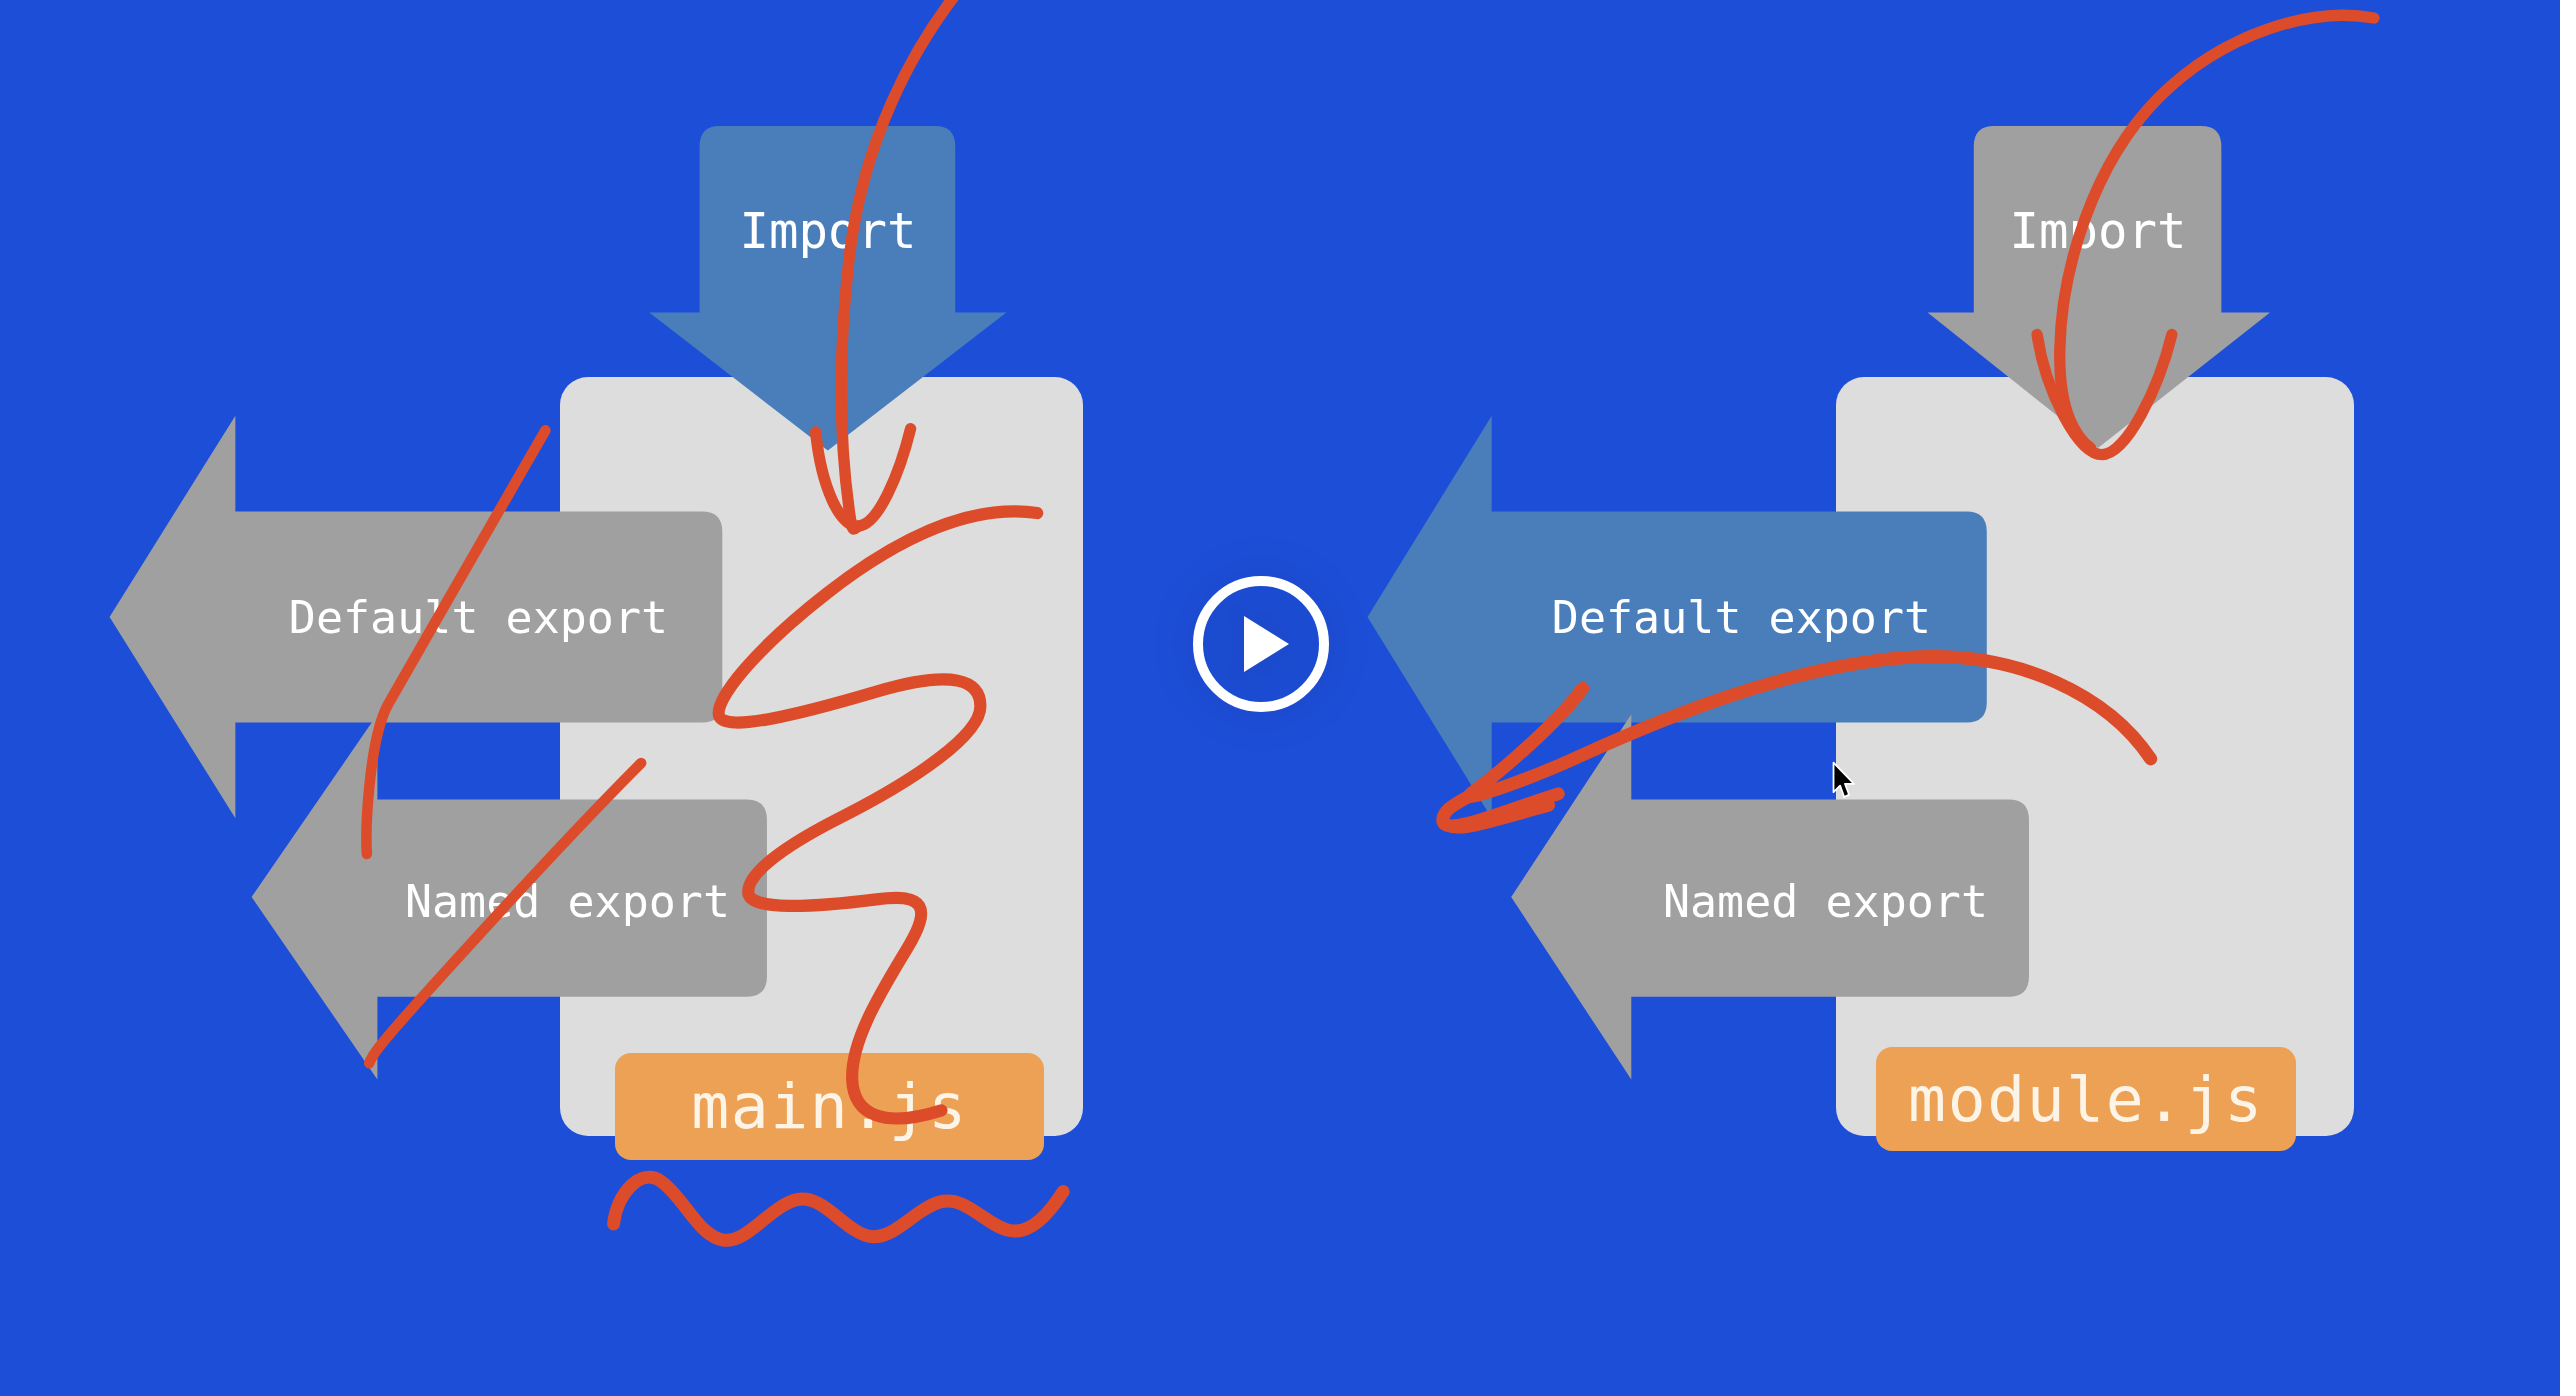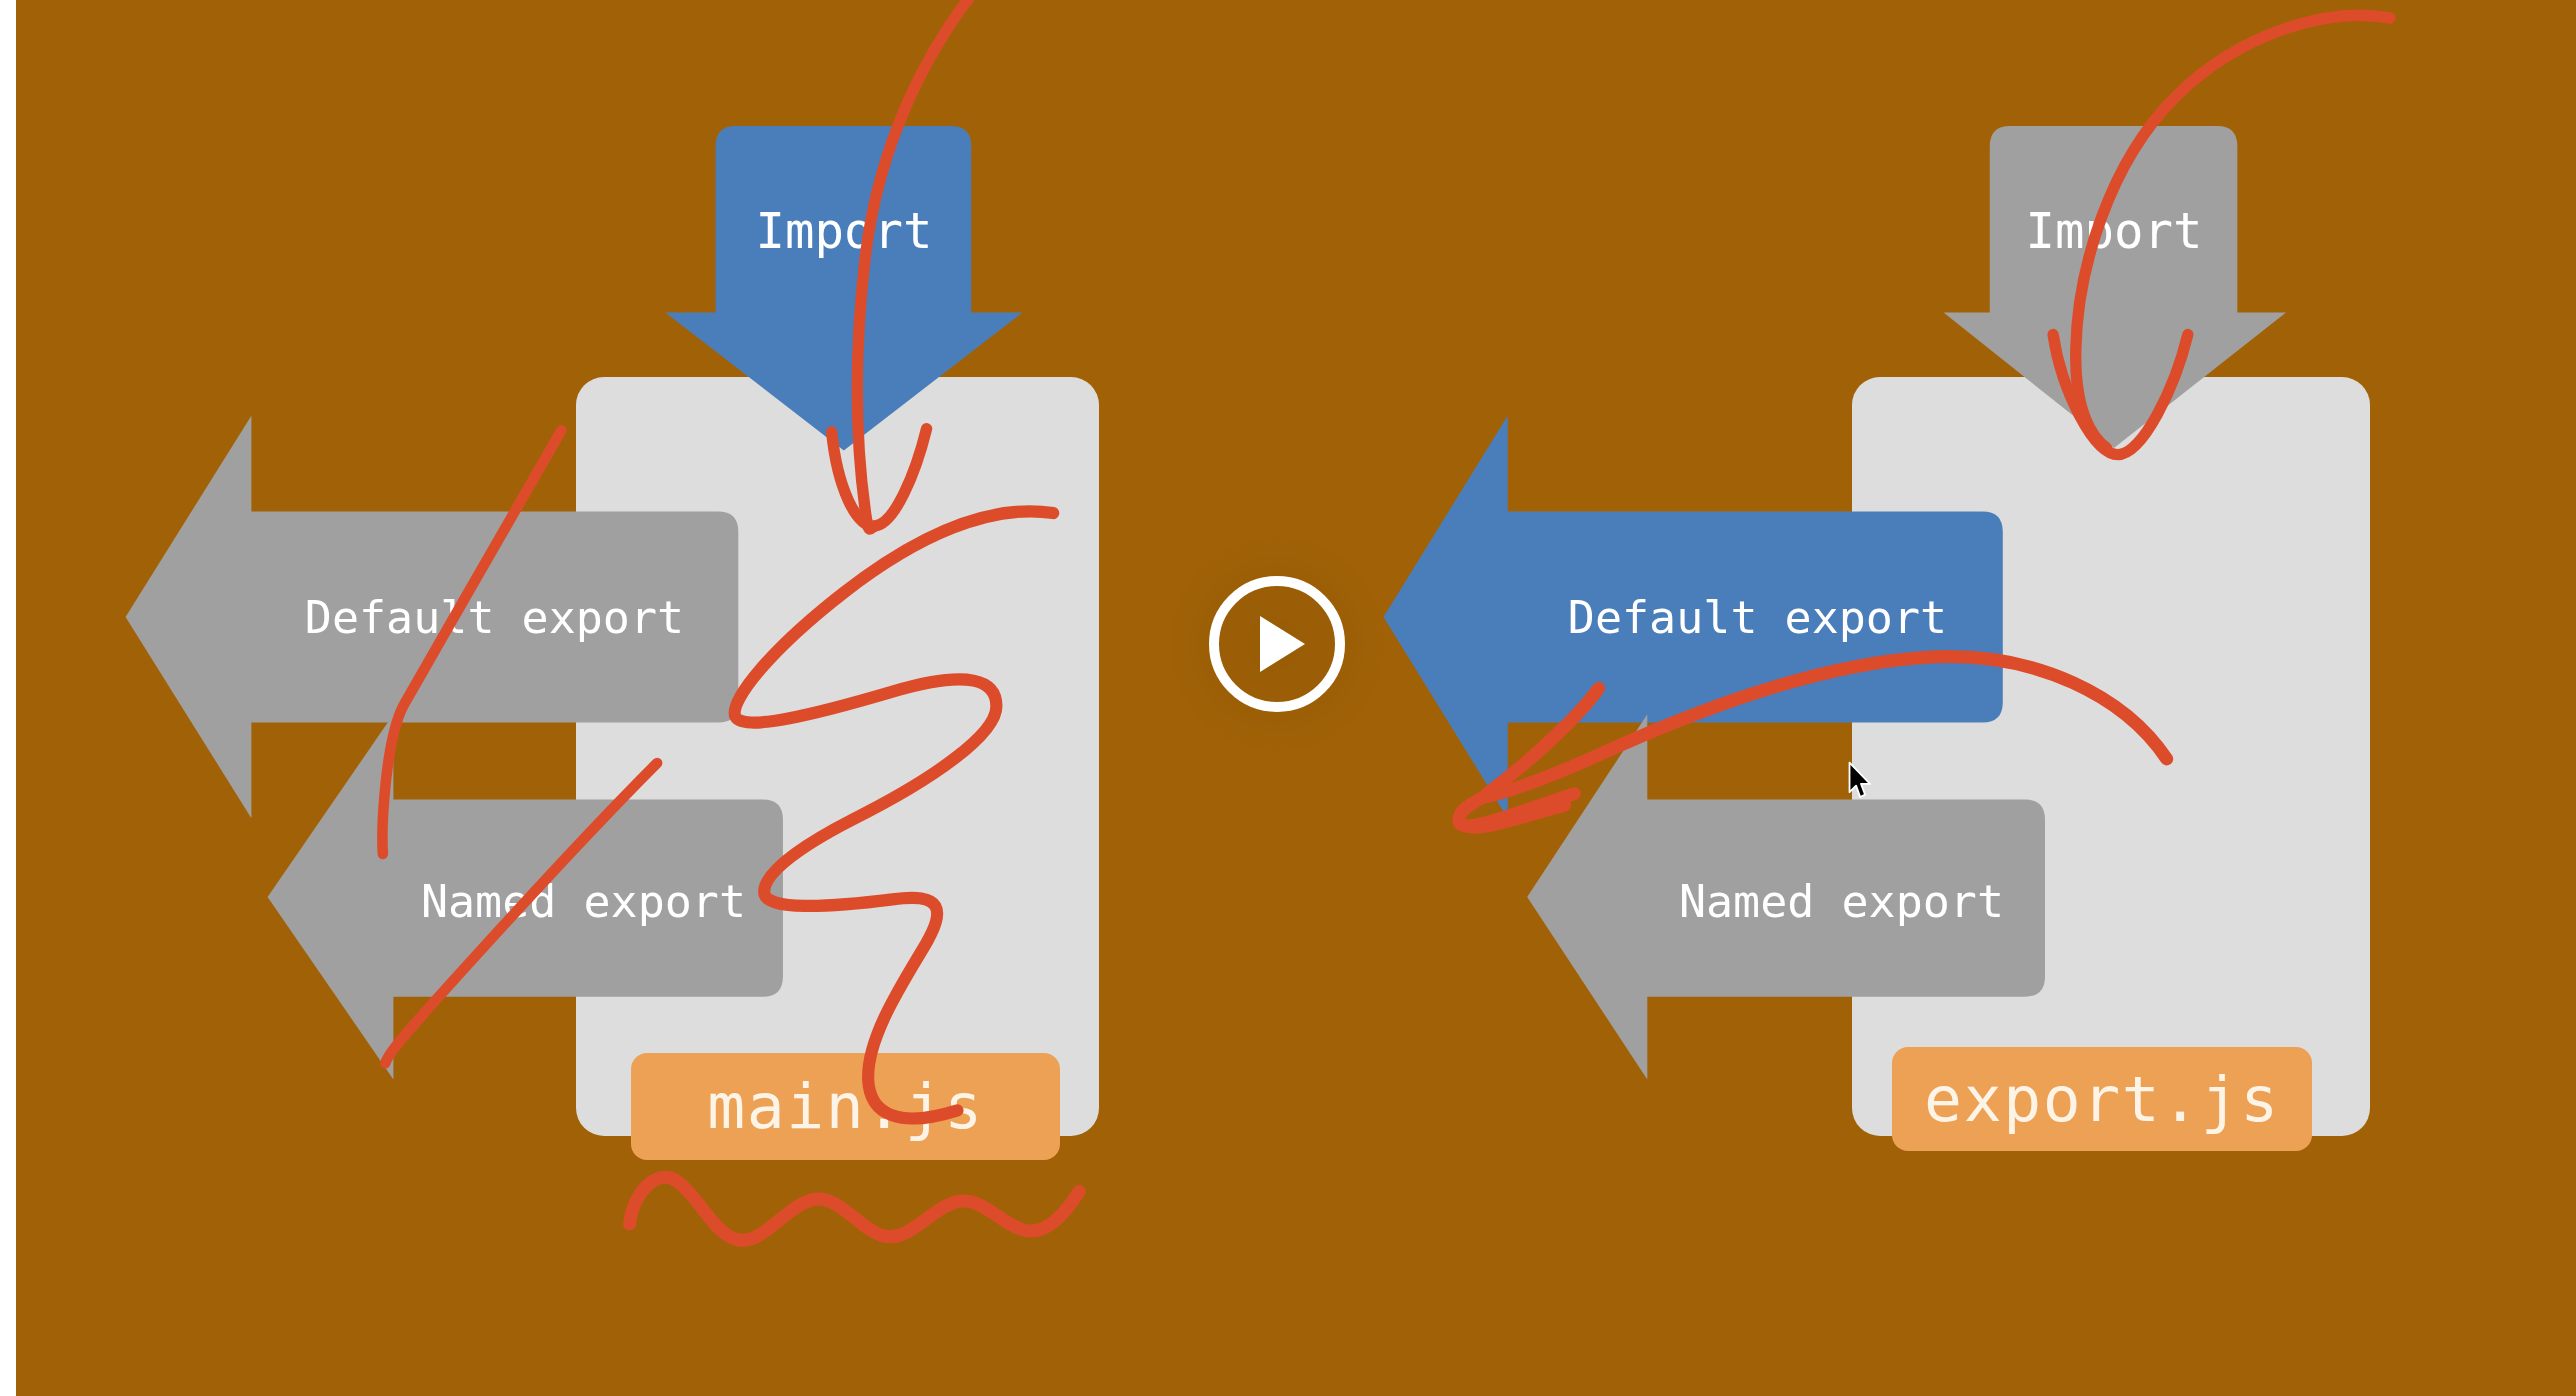--- a/index.html
+++ b/index.html
@@ -10,24 +10,24 @@
   body {
     width: 2576px;
     height: 1397px;
     overflow: hidden;
     position: relative;
     font-family: "Liberation Sans", sans-serif;
   }
 
   #stage {
     position: absolute;
-    left: 16px; top: 0;
+    left: 0; top: 0;
     width: 2560px;
     height: 1397px;
-    background: #a16207;
+    background: #1d4ed8;
   }
 
   .layer {
     position: absolute;
     left: 0; top: 0;
     width: 2576px;
     height: 1397px;
   }
 
   
@@ -129,21 +129,21 @@
     <path d="M 2448 655 Q 2448 630 2423 630 L 1838 630 L 1838 512 L 1685 760 L 1838 1008 L 1838 890 L 2423 890 Q 2448 890 2448 865 Z" fill="#4a7ebb"></path>
   </svg>
   <div class="arrow-label" style="left:1506px; top:591px; width:471px; font-size:45px;">Default export</div>
 
   <svg class="layer" viewBox="0 0 3174 1721">
     <path d="M 2500 1010 Q 2500 985 2475 985 L 2010 985 L 2010 880 L 1862 1105 L 2010 1330 L 2010 1228 L 2475 1228 Q 2500 1228 2500 1203 Z" fill="#a0a0a0"></path>
   </svg>
   <div class="arrow-label" style="left:1639px; top:875px; width:373px; font-size:45px;">Named export</div>
 
   <div class="file-badge" style="left:1876px; top:1047px; width:420px; height:104px;">
-    <span>export.js</span>
+    <span>module.js</span>
   </div>
 
   <svg class="layer" viewBox="0 0 3174 1721">
     <g fill="none" stroke="#dd4c2a" stroke-linecap="round" stroke-linejoin="round">
 
       <path d="M 1196 -30 C 1120 60 1062 180 1046 320 C 1030 460 1036 560 1048 640" stroke-width="14"></path>
 
       <path d="M 1005 532 C 1012 600 1035 650 1058 648 C 1082 646 1108 585 1122 528" stroke-width="14"></path>
       <path d="M 1048 640 C 1050 660 1055 648 1058 648" stroke-width="14"></path>
 

